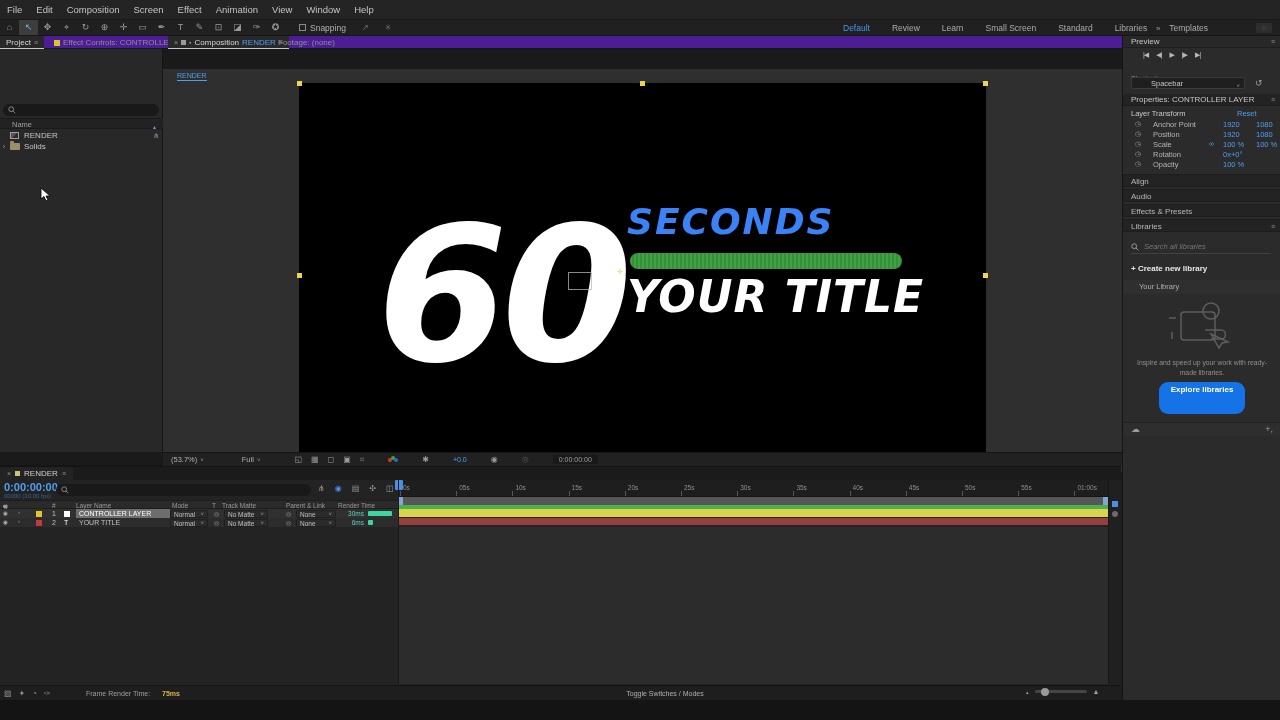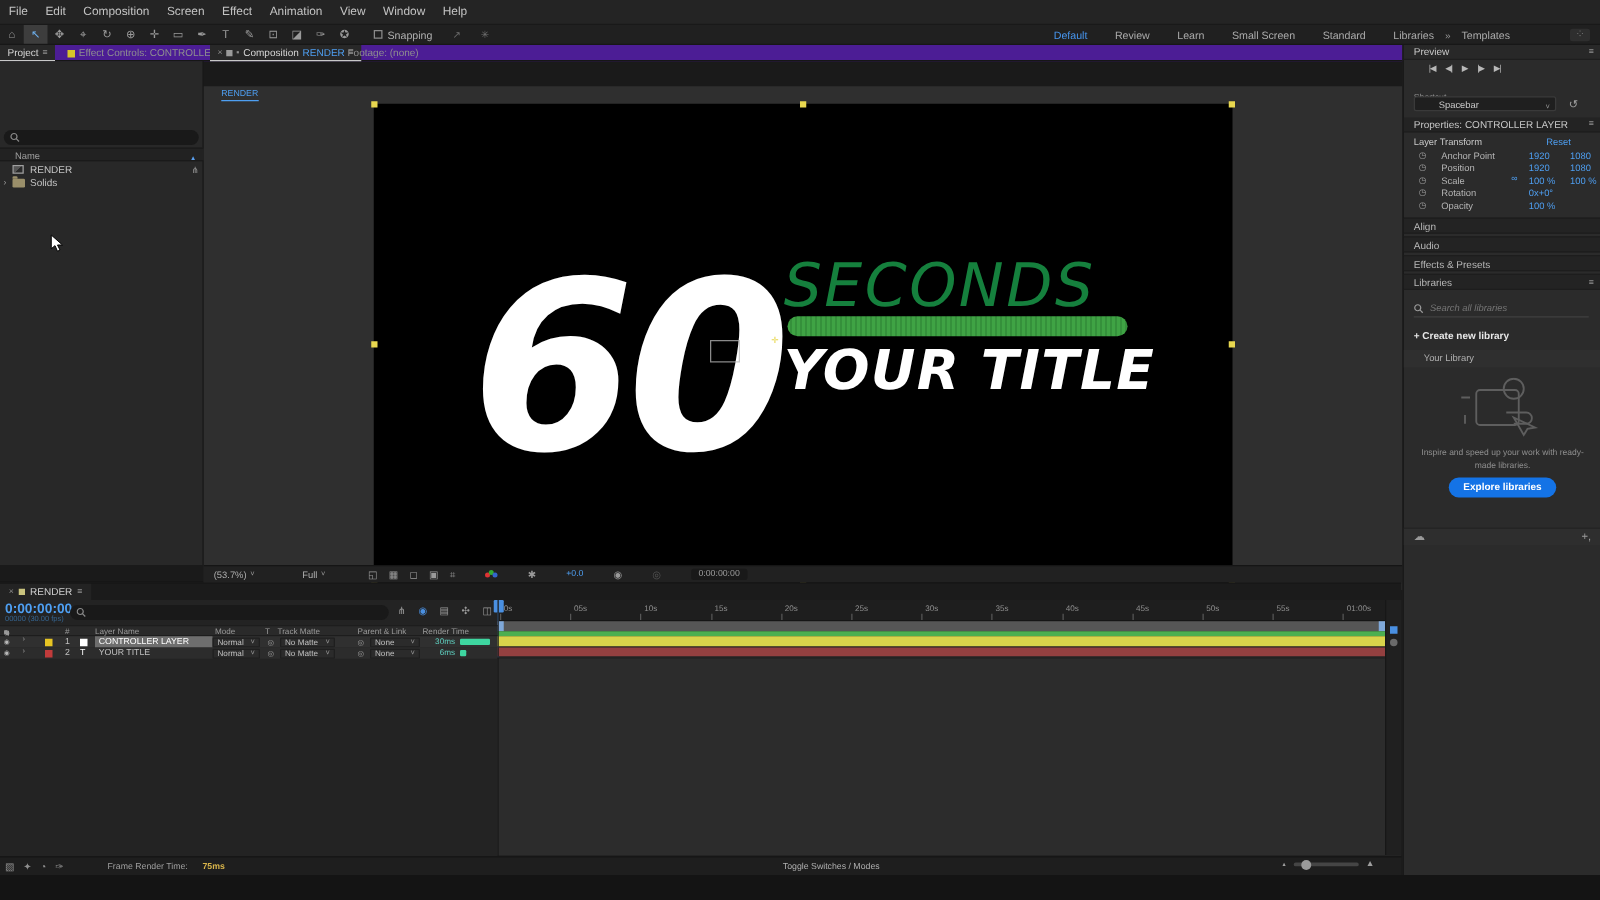--- a/index.html
+++ b/index.html
@@ -53,22 +53,22 @@
   .mini-slider { width:30px; height:6px; background:#3a3a3a; border-radius:3px; margin-left:6px; }
   .cursor-arrow { position:absolute; left:40px; top:138px; }
 
   
   .viewer-panel { left:163px; top:49px; width:959px; height:403px; background:#2f2f2f;margin-top:20px; }
   .viewer-crumb { position:absolute; left:14px; top:3px; font-size:7px; color:#4e9ff2; border-bottom:1px solid #4e9ff2; padding-bottom:1px; }
   .comp-box { position:absolute; left:136px; top:14px; width:687px; height:385px; background:#000; }
   .handle { position:absolute; width:5px; height:5px; background:#e8d74f; }
   .big-number { position:absolute; left:78px; top:118px; font-family:"DejaVu Sans", sans-serif; font-weight:bold; font-style:italic;
                 font-size:188px; line-height:1; color:#fff; letter-spacing:-6px; }
-  .line1 { position:absolute; left:328px; top:118px; font-family:"DejaVu Sans", sans-serif; font-weight:normal; font-style:italic;
-           font-size:48px; color:#15803d; letter-spacing:2px; }
+  .line1 { position:absolute; left:328px; top:118px; font-family:"DejaVu Sans", sans-serif; font-weight:bold; font-style:italic;
+           font-size:36px; color:#3b82f6; letter-spacing:2px; }
   .progress-bar { position:absolute; left:331px; top:170px; width:272px; height:16px; border-radius:8px;
                   background:repeating-linear-gradient(90deg,#3fa344 0 2px,#35903b 2px 4px); }
   .line2 { position:absolute; left:328px; top:188px; font-family:"DejaVu Sans", sans-serif; font-weight:bold; font-style:italic;
            font-size:44px; color:#fff; letter-spacing:1px; }
   .anchor-box { position:absolute; left:269px; top:189px; width:24px; height:18px; border:1px solid #b8b8b8; opacity:.75; }
   .anchor-cross { position:absolute; left:318px; top:185px; color:#e8d74f; font-size:7px; }
   .viewer-footer { left:163px; top:452px; width:959px; height:14px; background:#212121; border-top:1px solid #151515;
                    display:flex; align-items:center; font-size:7.5px; color:#b0b0b0; gap:24px; padding:0 8px; }
   .vf-icon { color:#9a9a9a; font-size:8px; }
   .vf-dd { display:flex; align-items:center; gap:3px; }
@@ -102,21 +102,21 @@
               border-bottom:1px solid #1d1d1d; font-size:8px; color:#b8b8b8; line-height:13px; padding:0 8px; }
   .lib-search { position:absolute; left:8px; top:204px; width:140px; height:14px; border-bottom:1px solid #404040;
                 display:flex; align-items:center; gap:5px; }
   .lib-search input { background:transparent; border:none; outline:none; font-style:italic; font-size:7.5px; color:#a0a0a0;
                       font-family:"Liberation Sans", sans-serif; width:115px; }
   .lib-create { position:absolute; left:8px; top:228px; font-size:8px; font-weight:bold; color:#e8e8e8; }
   .lib-your { position:absolute; left:0; top:244px; width:158px; height:14px; background:#2f2f2f; font-size:7.5px;
               color:#b0b0b0; line-height:14px; padding:0 16px; }
   .lib-illus { position:absolute; left:44px; top:266px; }
   .lib-caption { position:absolute; left:14px; top:322px; width:130px; font-size:6.8px; color:#8f8f8f; text-align:center; line-height:1.5; }
-  .explore-btn { position:absolute; left:36px; top:346px; width:86px; height:16px; background:#1473e6; border-radius:9px;
+  .explore-btn { position:absolute; left:36px; top:346px; width:86px; height:32px; background:#1473e6; border-radius:9px;
                  color:#fff; font-size:8px; font-weight:bold; text-align:center; line-height:16px; }
   .lib-footer { position:absolute; left:0; top:386px; width:158px; height:14px; background:#2e2e2e; border-top:1px solid #222;
                 font-size:9px; color:#9a9a9a; }
 
   
   .timeline-panel { left:0; top:466px; width:1121px; height:234px; background:#232323; border-top:1px solid #141414; }
   .tl-tabrow { position:absolute; left:0; top:0; width:1121px; height:13px; background:#1b1b1b; }
   .tl-tab { position:absolute; left:0; top:0; height:13px; background:#232323; display:flex; align-items:center; gap:4px;
             padding:0 7px; font-size:8px; color:#d0d0d0; }
   .tl-timecode { position:absolute; left:4px; top:14px; font-size:11px; font-weight:bold; color:#4e9ff2; }

